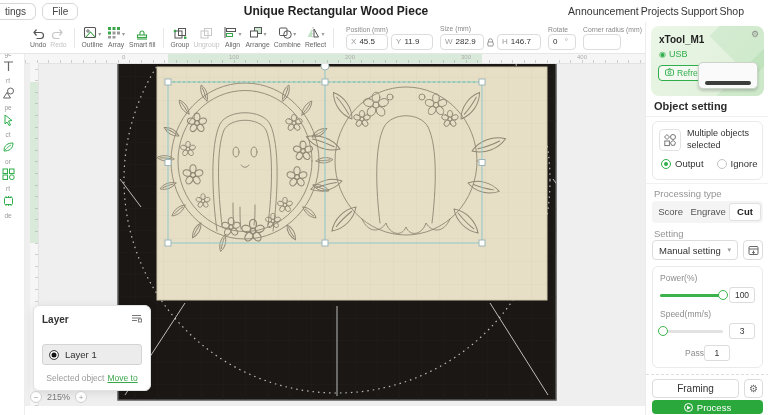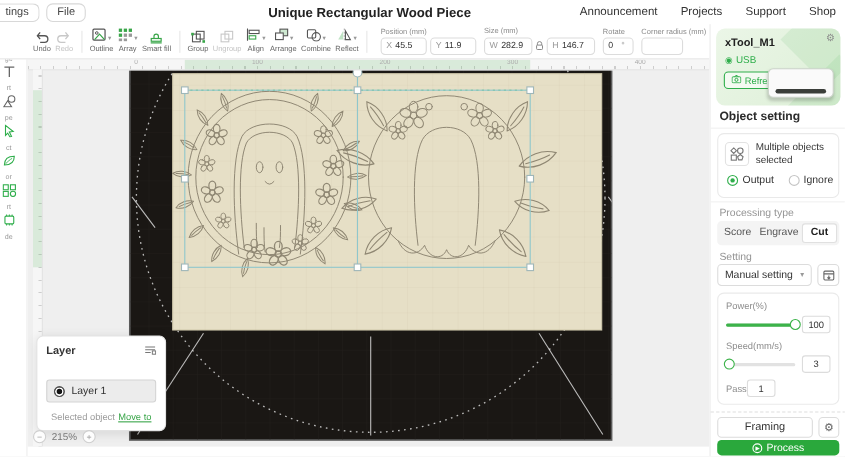--- a/index.html
+++ b/index.html
@@ -4,21 +4,21 @@
 <style>
   html,body{margin:0;padding:0}
   body{width:768px;height:415px;overflow:hidden;font-family:"Liberation Sans",sans-serif;background:#fff}
   .app{position:relative;width:768px;height:415px;overflow:hidden}
 
   
   .navbar{position:absolute;top:0;left:0;right:0;height:22px;background:#fff;display:flex;align-items:center;z-index:40}
   .pill{border:1px solid #d8d8d8;background:#fff;border-radius:6px;font-size:10px;color:#444;padding:2px 9px;margin-left:6px;font-family:inherit;line-height:11px}
   .pill.cut{margin-left:-4px;border-left:none;border-top-left-radius:0;border-bottom-left-radius:0}
   .nav-title{position:absolute;left:0;right:96px;text-align:center;font-size:12px;font-weight:bold;color:#222;pointer-events:none}
-  .nav-links{margin-left:auto;display:flex;gap:21px;font-size:10.5px;color:#333;padding-right:8px}
+  .nav-links{margin-left:auto;display:flex;gap:2px;font-size:10.5px;color:#333;padding-right:24px}
   .nav-links span{cursor:default}
 
   
   .toolbar{position:absolute;top:22px;left:0;width:645px;height:32px;background:#fff;border-bottom:1px solid #e6e6e6;display:flex;align-items:center;padding-left:28px;box-sizing:border-box;z-index:30;overflow:hidden}
   .tbtn{display:flex;flex-direction:column;align-items:center;margin:0 2px;flex:0 0 auto}
   .tbtn .ic{height:13px;display:flex;align-items:center}
   .tbtn .lbl{font-size:6.8px;color:#666;margin-top:1px;white-space:nowrap}
   .tbtn.disabled .lbl{color:#c3c3c3}
   .caret{font-size:6px;color:#999;margin-left:1px}
   .vsep{width:1px;height:20px;background:#e7e7e7;margin:0 5px;flex:0 0 auto}
@@ -100,21 +100,21 @@
   .chev{color:#999;font-size:7px}
   .iconbtn{width:20px;height:20px;border:1px solid #dcdcdc;border-radius:4px;display:flex;align-items:center;justify-content:center;background:#fff;box-sizing:border-box}
 
   .setcard{position:absolute;left:6px;top:266px;width:111px;height:102px;border:1px solid #eaeaea;border-radius:6px;box-sizing:border-box;padding:6px 7px}
   .sl{font-size:8.5px;color:#8c8c8c}
   .sliderrow{display:flex;align-items:center;gap:6px;margin:4px 0 6px}
   .track{position:relative;flex:1;height:3px;background:#e2e2e2;border-radius:2px}
   .fill{position:absolute;left:0;top:0;bottom:0;background:#3cb34a;border-radius:2px}
   .thumb{position:absolute;top:50%;width:10px;height:10px;border:1.5px solid #3cb34a;background:#fff;border-radius:50%;transform:translate(-50%,-50%);box-sizing:border-box}
   .vbox{width:26px;height:16px;border:1px solid #dcdcdc;border-radius:3px;font-size:8.5px;color:#333;display:flex;align-items:center;justify-content:center;background:#fff;flex:0 0 auto;box-sizing:border-box}
-  .passrow{display:flex;justify-content:flex-start;align-items:center;margin-top:6px}
+  .passrow{display:flex;justify-content:center;align-items:center;margin-top:6px}
 
   .dashsep{position:absolute;left:0;right:0;top:374px;border-top:1px dashed #ddd}
   .framerow{position:absolute;left:6px;top:379px;width:111px;display:flex;gap:5px}
   .framing{flex:1;height:19px;border:1px solid #dcdcdc;border-radius:4px;background:#fff;font-size:10px;color:#333;display:flex;align-items:center;justify-content:center;box-sizing:border-box}
   .gearbtn{width:19px;height:19px;border:1px solid #dcdcdc;border-radius:4px;background:#fff;display:flex;align-items:center;justify-content:center;font-size:10px;color:#666;box-sizing:border-box}
   .process{position:absolute;left:6px;top:400px;width:111px;height:14px;background:#2aa83c;border-radius:4px;color:#fff;font-size:9.5px;display:flex;align-items:center;justify-content:center;gap:4px}
   .playic{display:inline-flex;width:9px;height:9px;border:1px solid #fff;border-radius:50%;font-size:5px;align-items:center;justify-content:center;padding-left:1px;box-sizing:border-box}
 </style>
 </head>
 <body>

